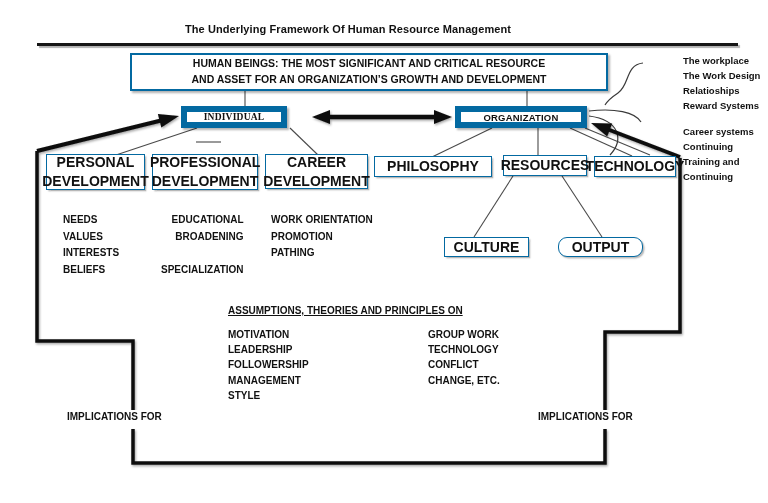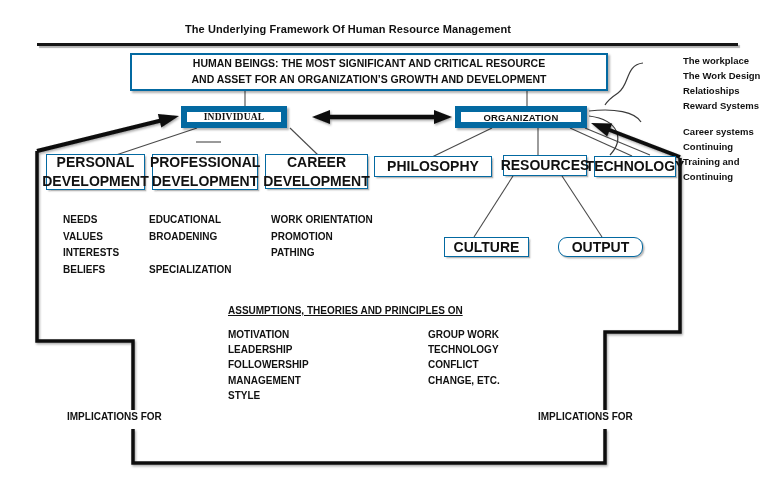--- a/index.html
+++ b/index.html
@@ -31,21 +31,21 @@
   #career{left:265px;top:154px;width:103px;height:35px;}
   #philosophy{left:374px;top:156px;width:118px;height:21px;}
   #resources{left:503px;top:155px;width:84px;height:21px;}
   #technology{left:594px;top:156px;width:82px;height:21px;}
   #culture{left:444px;top:237px;width:85px;height:20px;}
   #output{left:558px;top:237px;width:85px;height:20px;border-radius:9px;}
   .list{position:absolute;z-index:2;font-size:10px;font-weight:700;white-space:nowrap;}
   .list .row{height:16.6px;line-height:16.6px;}
   .list.mid .row{height:15.2px;line-height:15.2px;}
   #needs-list{left:63px;top:212px;}
-  #edu-list{left:149px;top:212px;}
+  #edu-list{left:161px;top:212px;text-align:right;}
   #work-list{left:271px;top:212px;}
   #assumptions-heading{position:absolute;left:228px;top:305px;font-size:10px;font-weight:700;z-index:2;white-space:nowrap;text-decoration:underline;}
   #assume-left{left:228px;top:327px;}
   #assume-right{left:428px;top:327px;}
   .sidenote{position:absolute;left:683px;z-index:2;font-size:9.5px;font-weight:700;white-space:nowrap;}
   .sidenote .row{height:15px;line-height:15px;}
   #sidenote1{top:53px;}
   #sidenote2{top:124px;}
   .implications{
     position:absolute;z-index:2;background:#fff;padding:1px 3px;

